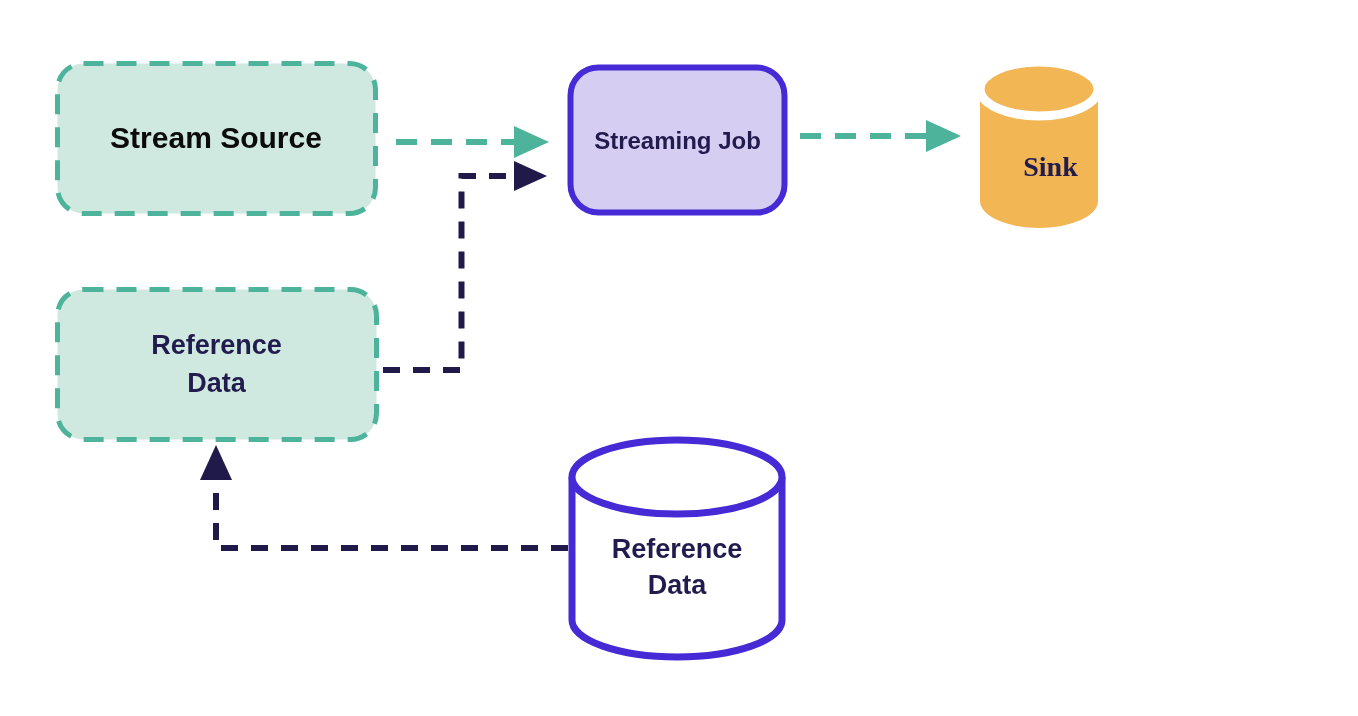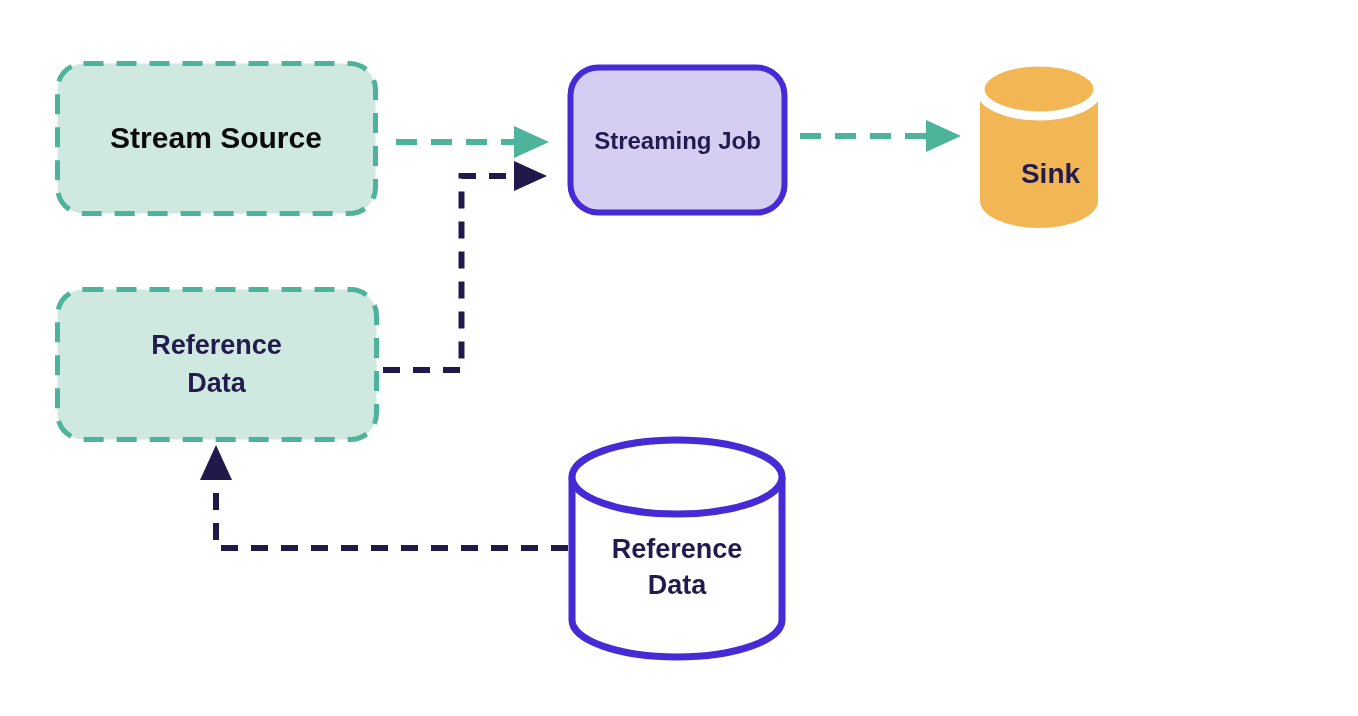--- a/index.html
+++ b/index.html
@@ -35,22 +35,23 @@
   .lbl-stream-source {
     left: 57px; top: 63px; width: 318px; height: 150px;
     font-size: 30px;
   }
   .lbl-streaming-job {
     left: 570px; top: 67px; width: 215px; height: 146px;
     font-size: 24px; line-height: 37px;
   }
   .lbl-streaming-job .wrap { width: 180px; }
   .lbl-sink {
-    left: 980px; top: 104px; width: 141px; height: 140px;
+    left: 980px; top: 97px; width: 141px; height: 140px;
     font-size: 28px;
+    font-family: Liberation Serif, serif;
   }
   .lbl-ref-updates {
     left: 57px; top: 289px; width: 319px; height: 150px;
     font-size: 27px; line-height: 38px;
   }
   .lbl-ref-updates .wrap { width: 170px; }
   .lbl-ref-data {
     left: 572px; top: 477px; width: 210px; height: 180px;
     font-size: 27px; line-height: 36px;
   }

